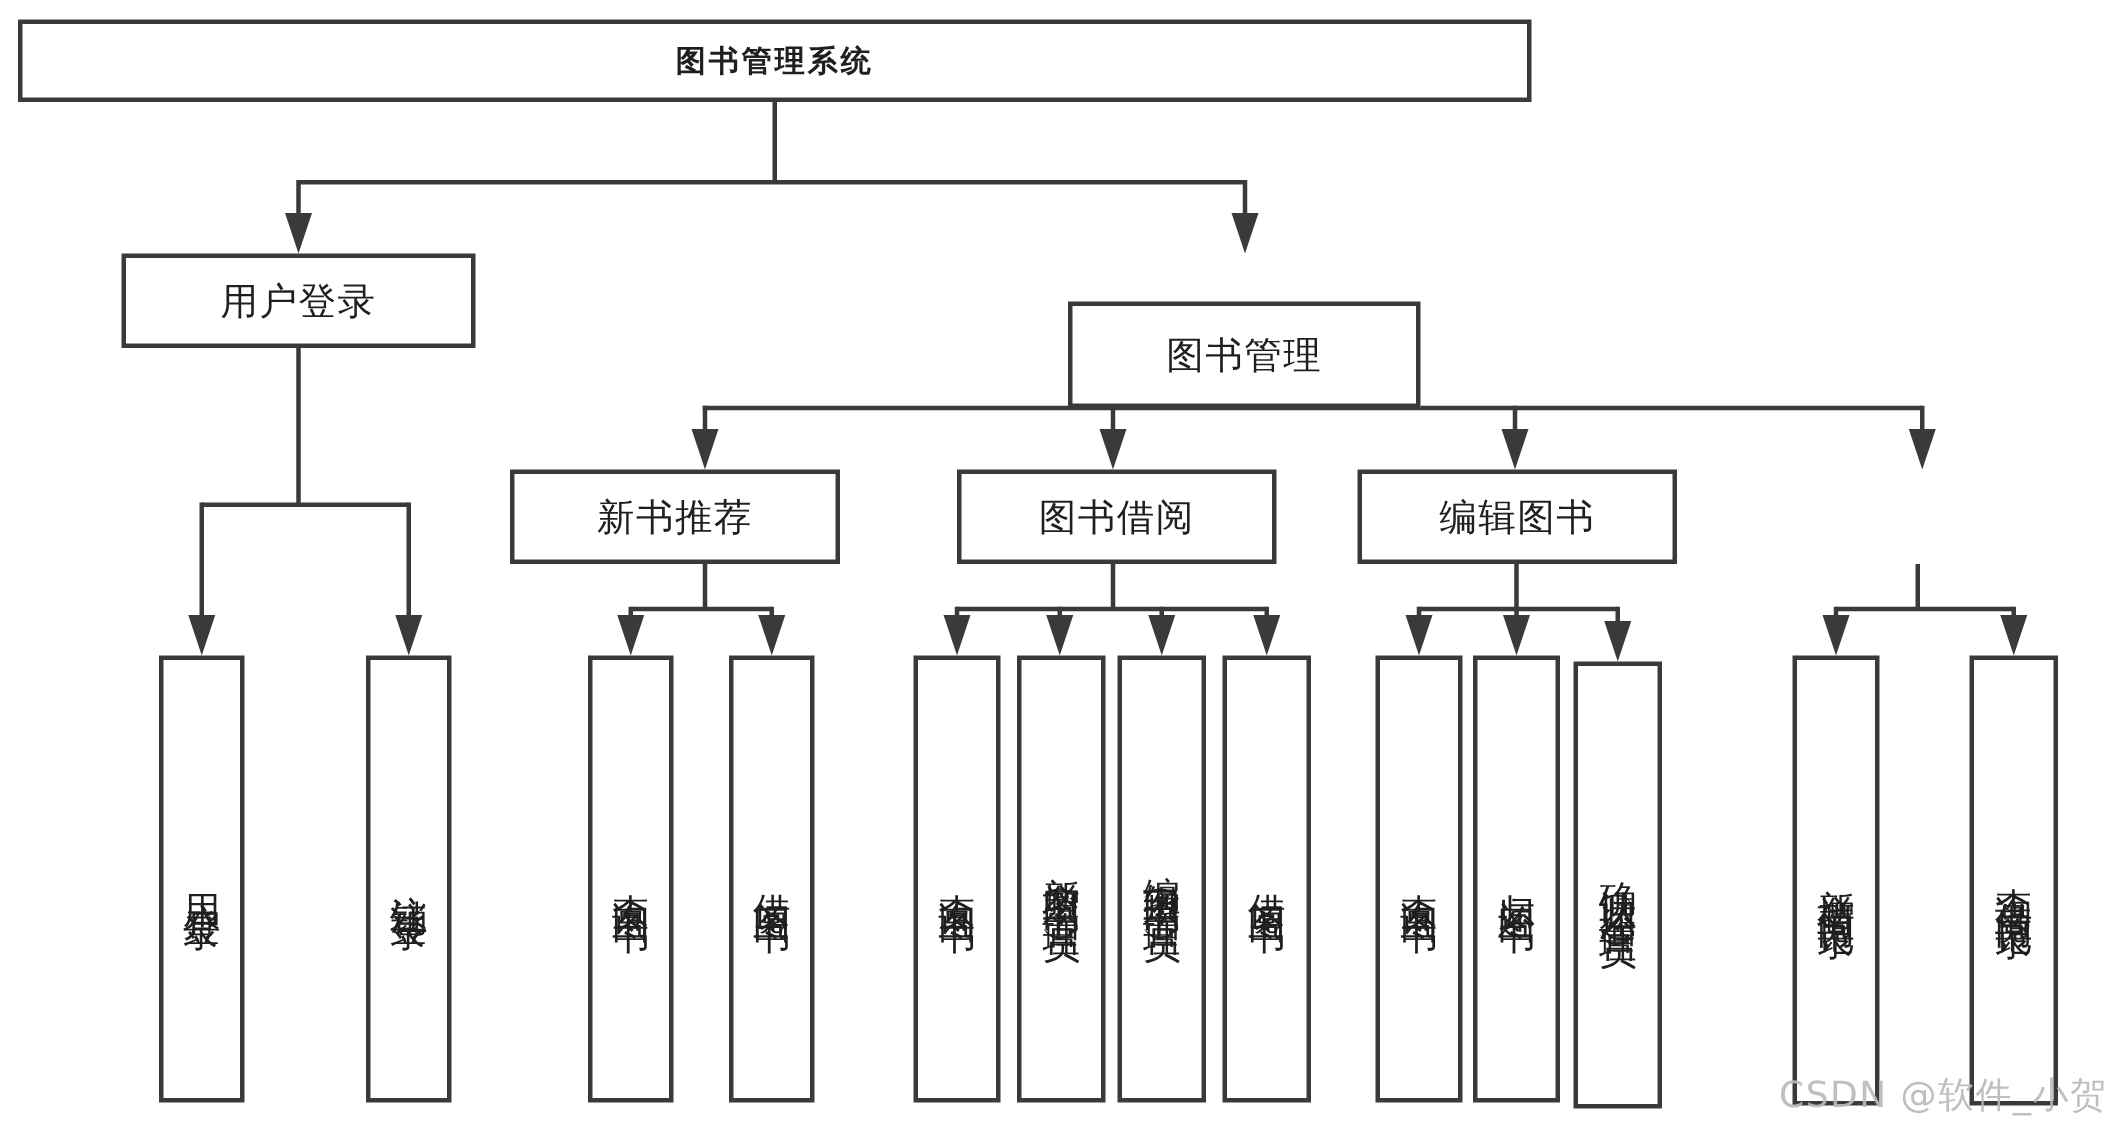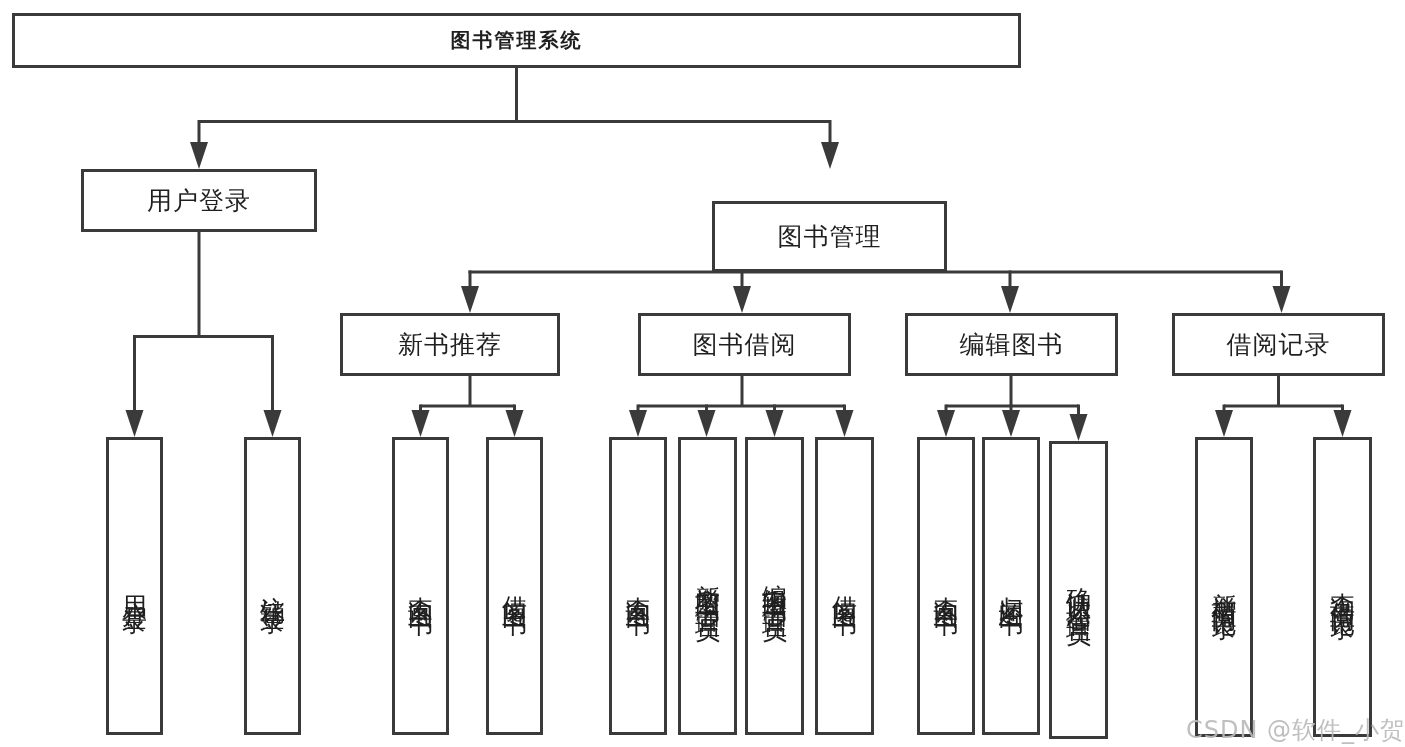--- a/index.html
+++ b/index.html
@@ -118,23 +118,20 @@
 
   <div class="node" style="left:340px;top:313px;width:220px;height:63px;">
     <span class="hlabel">新书推荐</span>
   </div>
   <div class="node" style="left:638px;top:313px;width:213px;height:63px;">
     <span class="hlabel">图书借阅</span>
   </div>
   <div class="node" style="left:905px;top:313px;width:213px;height:63px;">
     <span class="hlabel">编辑图书</span>
   </div>
-  <div class="node" style="left:1172px;top:313px;width:213px;height:63px;">
-    <span class="hlabel">借阅记录</span>
-  </div>
 
   <div class="node vnode" style="left:106px;top:437px;width:57px;height:298px;">
     <span class="vlabel">用户登录</span>
   </div>
   <div class="node vnode" style="left:244px;top:437px;width:57px;height:298px;">
     <span class="vlabel">注销登录</span>
   </div>
 
   <div class="node vnode" style="left:392px;top:437px;width:57px;height:298px;">
     <span class="vlabel">查询图书</span>

